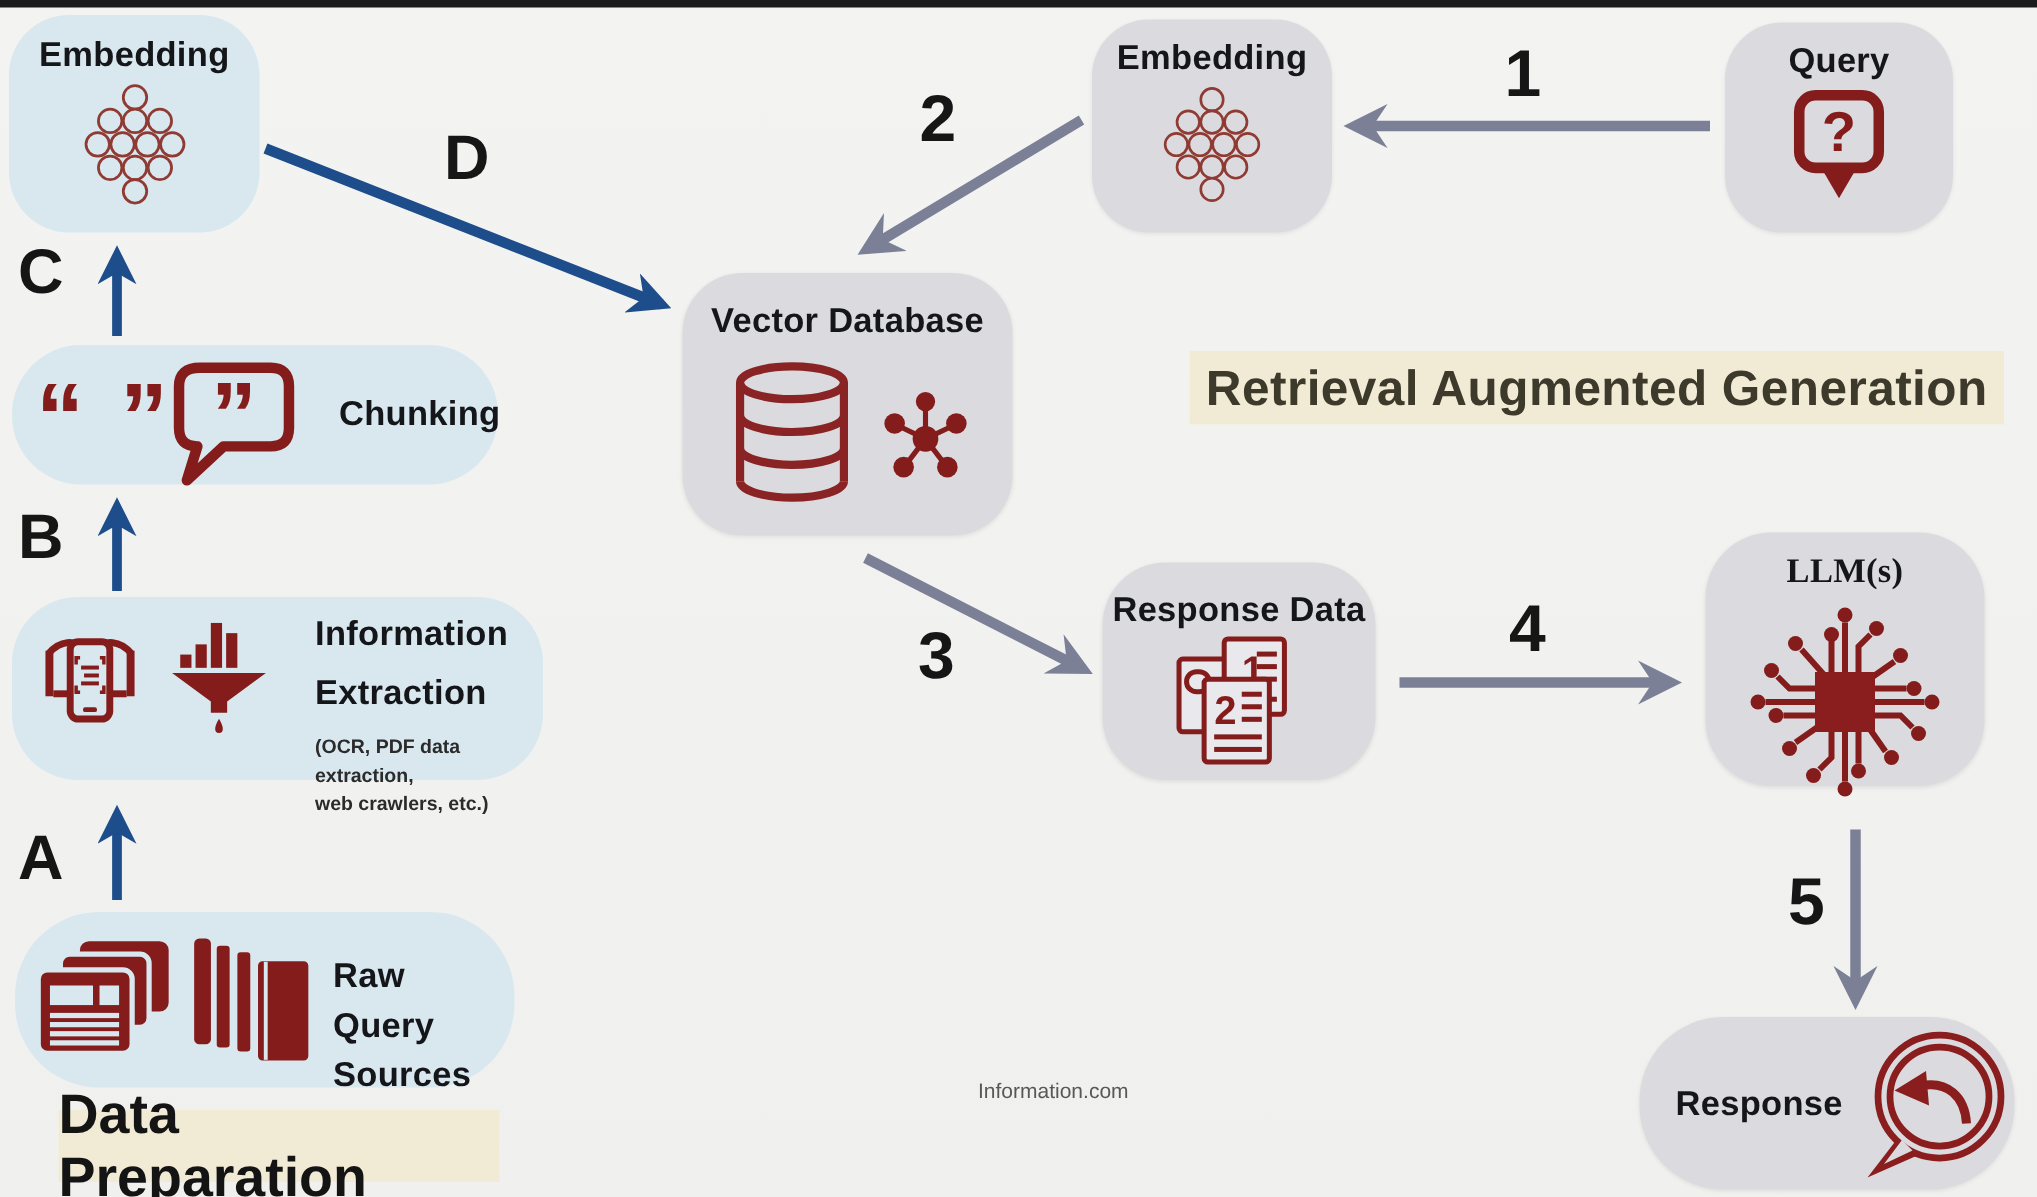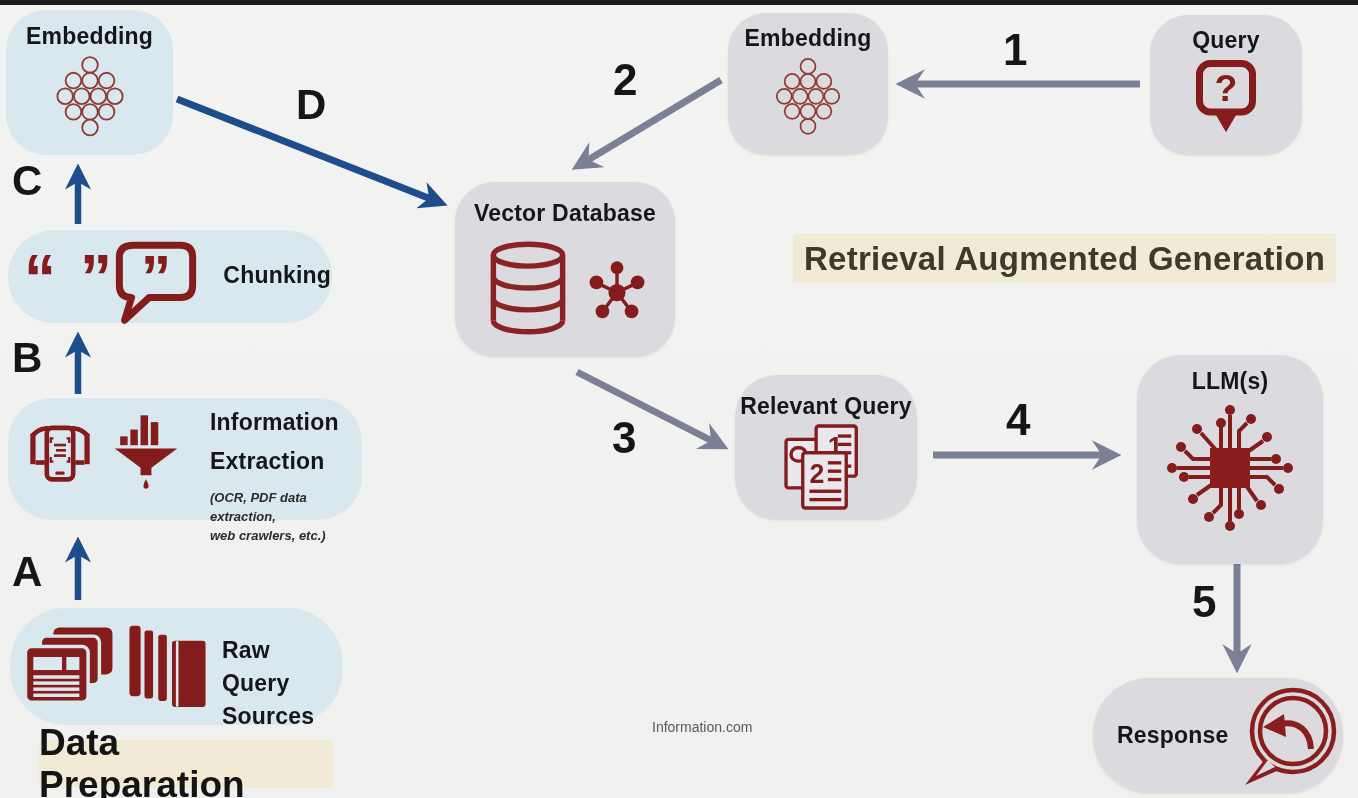--- a/index.html
+++ b/index.html
@@ -108,21 +108,21 @@
     </svg>
   </div>
 
   <div class="node blue" style="left:8px;top:230px;width:324px;height:93px;border-radius:46px;">
     <div class="quote" style="left:16px;top:16px;">“</div>
     <div class="quote" style="left:72px;top:16px;">”</div>
     <svg class="ic" style="left:104px;top:10px;overflow:visible;" width="88" height="82" viewBox="0 0 100 94">
       <path d="M24,6 H78 Q92,6 92,20 V52 Q92,66 78,66 H42 L14,92 L22,66 Q8,66 8,52 V20 Q8,6 24,6 Z" fill="#d9e8ef" stroke="#841c1c" stroke-width="8" stroke-linejoin="round"></path>
       <text x="50" y="66" text-anchor="middle" font-size="70" font-weight="bold" fill="#841c1c" font-family="Liberation Sans, sans-serif">”</text>
     </svg>
-    <div class="node-title" style="position:absolute;left:203px;top:32px;width:120px;text-align:right;">Chunking</div>
+    <div class="node-title" style="position:absolute;left:218px;top:32px;width:120px;text-align:left;">Chunking</div>
   </div>
 
   <div class="node blue" style="left:8px;top:398px;width:354px;height:122px;border-radius:44px;">
     <svg class="ic" style="left:16px;top:18px;" width="72" height="66" viewBox="0 0 100 100">
       <path d="M8,30 C20,16 34,16 47,25" fill="none" stroke="#841c1c" stroke-width="7"></path>
       <path d="M53,25 C66,16 80,16 92,30" fill="none" stroke="#841c1c" stroke-width="7"></path>
       <rect x="5" y="27" width="8" height="46" fill="#841c1c"></rect>
       <rect x="87" y="27" width="8" height="46" fill="#841c1c"></rect>
       <rect x="13" y="67" width="14" height="7" fill="#841c1c"></rect>
       <rect x="73" y="67" width="14" height="7" fill="#841c1c"></rect>
@@ -137,21 +137,21 @@
       <rect x="12" y="36" width="11" height="13" fill="#841c1c"></rect>
       <rect x="27" y="26" width="11" height="23" fill="#841c1c"></rect>
       <rect x="42" y="5" width="11" height="44" fill="#841c1c"></rect>
       <rect x="57" y="15" width="11" height="34" fill="#841c1c"></rect>
       <path d="M4,54 H96 L58,82 V93 H42 V82 Z" fill="#841c1c"></path>
       <path d="M50,99 C45,107 45,113 50,113 C55,113 55,107 50,99 Z" fill="#841c1c"></path>
     </svg>
     <div style="position:absolute;left:202px;top:5px;">
       <div class="node-title" style="text-align:left;line-height:39px;">Information</div>
       <div class="node-title" style="text-align:left;line-height:39px;">Extraction</div>
-      <div class="subtext" style="margin-top:7px;font-style:italic;">
+      <div class="subtext" style="margin-top:7px;">
         <div>(OCR, PDF data extraction,</div>
         <div>web crawlers, etc.)</div>
       </div>
     </div>
   </div>
 
   <div class="node blue" style="left:10px;top:608px;width:333px;height:117px;border-radius:56px;">
     <svg class="ic" style="left:12px;top:14px;" width="100" height="90" viewBox="0 0 115 95">
       <rect x="36" y="2" width="68" height="54" rx="7" fill="#841c1c"></rect>
       <rect x="21" y="12" width="68" height="56" rx="7" fill="#841c1c" stroke="#d9e8ef" stroke-width="4"></rect>
@@ -261,41 +261,41 @@
   <div class="node gray" style="left:1150px;top:15px;width:152px;height:140px;border-radius:38px;">
     <div class="node-title" style="padding-top:12px;">Query</div>
     <svg class="ic" style="left:37px;top:40px;" width="78" height="92" viewBox="0 0 100 112">
       <rect x="16" y="8" width="68" height="62" rx="14" fill="none" stroke="#841c1c" stroke-width="9"></rect>
       <path d="M36,72 L50,96 L64,72 Z" fill="#841c1c"></path>
       <text x="50" y="56" text-anchor="middle" font-size="48" font-weight="bold" fill="#841c1c" font-family="Liberation Sans, sans-serif">?</text>
     </svg>
   </div>
 
   <div class="node gray" style="left:735px;top:375px;width:182px;height:145px;border-radius:42px;">
-    <div class="node-title" style="padding-top:18px;">Relevant Query</div>
+    <div class="node-title" style="padding-top:18px;">Response Data</div>
     <svg class="ic" style="left:46px;top:46px;" width="92" height="92" viewBox="0 0 110 110">
       <rect x="6" y="22" width="42" height="58" rx="3" fill="#e9e9ed" stroke="#841c1c" stroke-width="4"></rect>
       <rect x="12" y="32" width="18" height="16" rx="8" fill="none" stroke="#841c1c" stroke-width="4"></rect>
       <rect x="42" y="6" width="48" height="60" rx="3" fill="#e9e9ed" stroke="#841c1c" stroke-width="4"></rect>
       <text x="56" y="42" font-size="32" font-weight="bold" fill="#841c1c" font-family="Liberation Sans, sans-serif">1</text>
       <rect x="68" y="16" width="16" height="4" fill="#841c1c"></rect>
       <rect x="68" y="26" width="16" height="4" fill="#841c1c"></rect>
       <rect x="68" y="36" width="16" height="4" fill="#841c1c"></rect>
       <rect x="50" y="52" width="34" height="4" fill="#841c1c"></rect>
       <rect x="26" y="38" width="52" height="66" rx="3" fill="#e9e9ed" stroke="#841c1c" stroke-width="4"></rect>
       <text x="34" y="74" font-size="32" font-weight="bold" fill="#841c1c" font-family="Liberation Sans, sans-serif">2</text>
       <rect x="56" y="48" width="16" height="4" fill="#841c1c"></rect>
       <rect x="56" y="58" width="16" height="4" fill="#841c1c"></rect>
       <rect x="56" y="68" width="16" height="4" fill="#841c1c"></rect>
       <rect x="34" y="82" width="38" height="4" fill="#841c1c"></rect>
       <rect x="34" y="92" width="38" height="4" fill="#841c1c"></rect>
     </svg>
   </div>
 
-  <div class="node gray" style="left:1137px;top:355px;width:186px;height:209px;border-radius:44px;">
+  <div class="node gray" style="left:1137px;top:355px;width:186px;height:169px;border-radius:44px;font-family:Liberation Serif, serif;">
     <div class="node-title" style="padding-top:13px;">LLM(s)</div>
     <svg class="ic" style="left:18px;top:38px;" width="150" height="150" viewBox="0 0 150 150">
       <g stroke="#841c1c" stroke-width="4" fill="none">
         <polyline points="66,60 66,34"></polyline>
           <polyline points="75,60 75,22"></polyline>
           <polyline points="84,60 84,38 92,30"></polyline>
           <polyline points="62,58 46,40"></polyline>
         <polyline points="90,66 116,66"></polyline>
           <polyline points="90,75 128,75"></polyline>
           <polyline points="90,84 112,84 120,92"></polyline>

